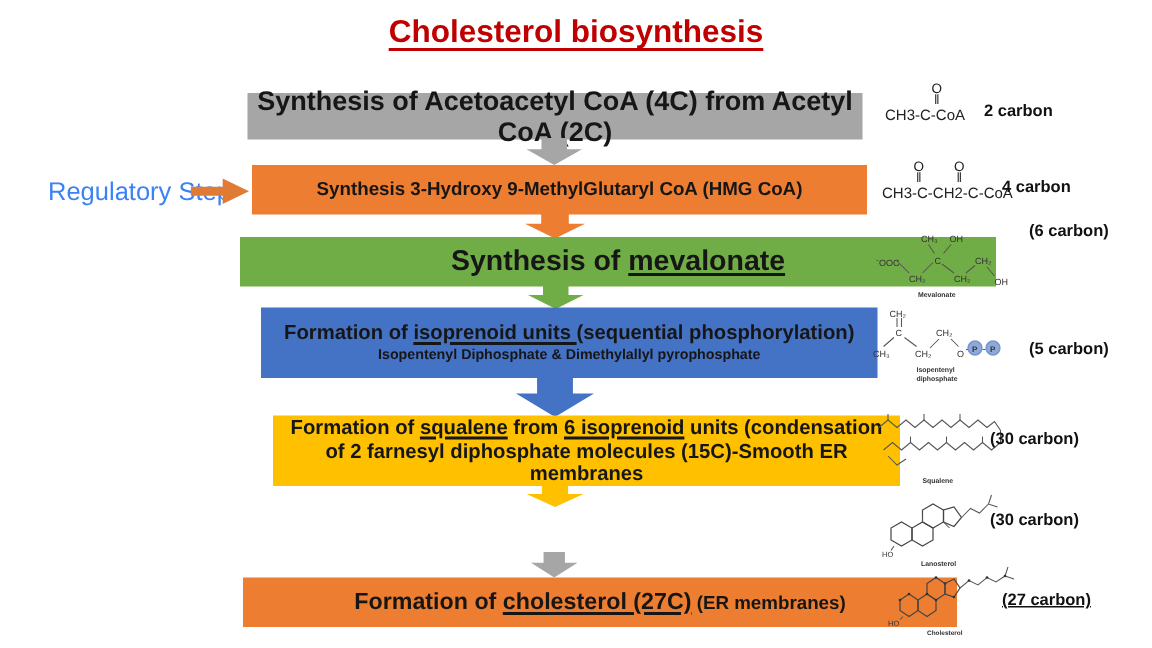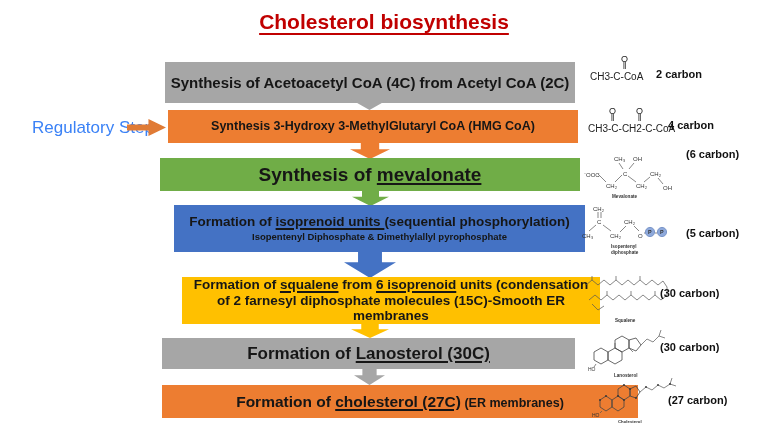--- a/index.html
+++ b/index.html
@@ -12,23 +12,23 @@
 
   .box { position:absolute; color:#161616; font-weight:bold; text-align:center;
          display:flex; flex-direction:column; justify-content:center; line-height:1.15; }
   .gray   { background:#A6A6A6; }
   .orange { background:#ED7D31; }
   .green  { background:#70AD47; }
   .blue   { background:#4472C4; }
   .yellow { background:#FFC000; }
   .u { text-decoration:underline; text-decoration-thickness:1.5px; text-underline-offset:2px; }
 
-  .b1 { left:165px; top:62px;  width:410px; height:41px; font-size:15px; }
+  .b1 { left:165px; top:62px;  width:410px; height:31px; font-size:18px; }
   .b2 { left:168px; top:110px; width:410px; height:33px; font-size:12.5px; }
-  .b3 { left:160px; top:158px; width:420px; height:33px; font-size:19px;justify-content:center; }
+  .b3 { left:160px; top:158px; width:504px; height:33px; font-size:19px;justify-content:center; }
   .b4 { left:174px; top:205px; width:411px; height:47px; font-size:13.5px; }
   .b4 .sub { font-size:9.5px; margin-top:3px; }
   .b5 { left:160px; top:277px; width:418px; height:47px; font-size:13.5px; padding:0 6px; box-sizing:border-box;margin-left:22px; }
   .b6 { left:162px; top:338px; width:413px; height:31px; font-size:17px; }
   .b7 { left:162px; top:385px; width:476px; height:33px; font-size:15.5px; }
   .b7 .small { font-size:12.5px; }
 
   .arr { position:absolute; clip-path:polygon(27% 0, 73% 0, 73% 42%, 100% 42%, 50% 100%, 0 42%, 27% 42%); }
   .a1 { left:351px; top:92px;  width:37px; height:18px; background:#A6A6A6; }
   .a2 { left:350px; top:142px; width:40px; height:17px; background:#ED7D31; }
@@ -60,43 +60,40 @@
 
   <div class="reg-label">Regulatory Step</div>
   <div class="reg-arrow"></div>
 
   <div class="box gray b1">
     <div><span>Synthesis of Acetoacetyl CoA (4C) from Acetyl CoA (2C)</span></div>
   </div>
   <div class="arr a1"></div>
 
   <div class="box orange b2">
-    <div><span>Synthesis 3-Hydroxy 3-MethylGlutaryl CoA (HMG CoA)</span></div>
+    <div><span>Synthesis 3-Hydroxy 9-MethylGlutaryl CoA (HMG CoA)</span></div>
   </div>
   <div class="arr a2"></div>
 
   <div class="box green b3">
     <div><span>Synthesis of </span><span class="u">mevalonate</span></div>
   </div>
   <div class="arr a3"></div>
 
   <div class="box blue b4">
     <div><span>Formation of </span><span class="u">isoprenoid units </span><span>(sequential phosphorylation)</span></div>
     <div class="sub">Isopentenyl Diphosphate &amp; Dimethylallyl pyrophosphate</div>
   </div>
   <div class="arr a4"></div>
 
   <div class="box yellow b5">
     <div><span>Formation of </span><span class="u">squalene</span><span> from </span><span class="u">6 isoprenoid</span><span> units (condensation of 2 farnesyl diphosphate molecules (15C)-Smooth ER membranes</span></div>
   </div>
   <div class="arr a5"></div>
 
-  <div class="box gray b6">
-    <div><span>Formation of </span><span class="u">Lanosterol (30C)</span></div>
-  </div>
   <div class="arr a6"></div>
 
   <div class="box orange b7">
     <div><span>Formation of </span><span class="u">cholesterol (27C)</span><span class="small"> (ER membranes)</span></div>
   </div>
 
   <div class="chem" style="left:590px; top:56px;">
     <div style="margin-left:31px;"><span class="ob">O
 ‖</span></div>
     <div>CH3-C-CoA</div>
@@ -175,15 +172,15 @@
       <circle cx="32" cy="24" r="0.9" fill="#333"></circle>
     <circle cx="32" cy="9" r="0.9" fill="#333"></circle>
       <circle cx="38" cy="13" r="0.9" fill="#333"></circle>
     <circle cx="44" cy="22" r="0.9" fill="#333"></circle>
       <circle cx="54" cy="11" r="0.9" fill="#333"></circle>
     <circle cx="66" cy="9" r="0.9" fill="#333"></circle>
       <circle cx="78" cy="8" r="0.9" fill="#333"></circle>
     <text x="0" y="41" font-size="5">HO</text>
     <text x="26" y="47" font-size="4.3" class="cap">Cholesterol</text>
   </svg>
-  <div class="carbon" style="left:668px; top:394px;">(27 carbon)</div>
+  <div class="carbon" style="left:668px; top:394px;text-decoration:underline;">(27 carbon)</div>
 
 </div>
 
 </body></html>

